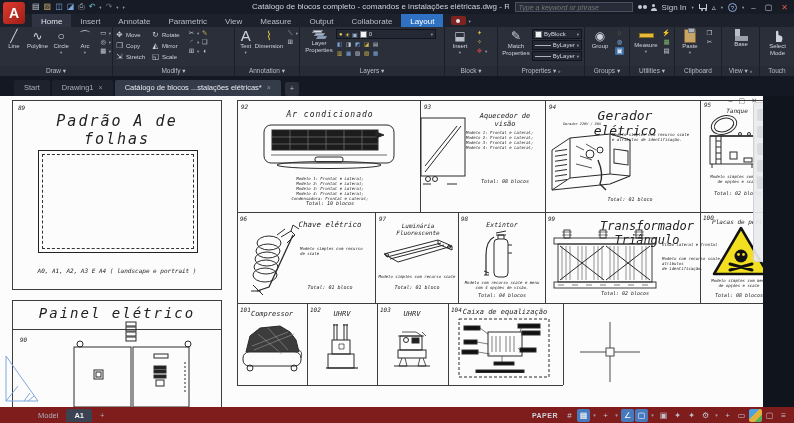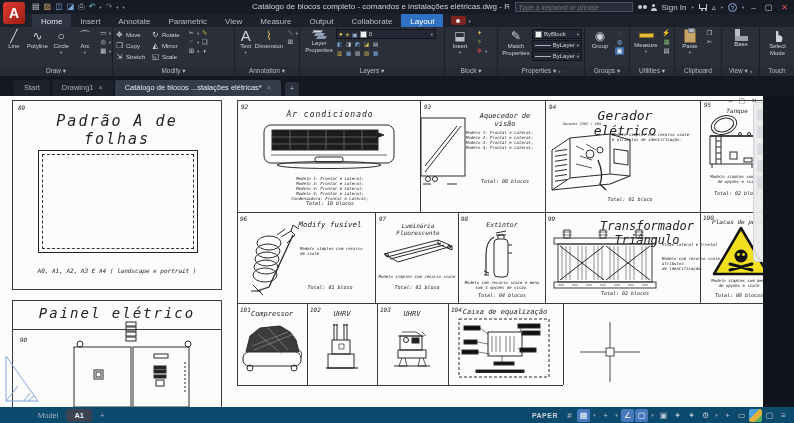--- a/index.html
+++ b/index.html
@@ -77,21 +77,21 @@
   .dtitle{position:absolute;font-style:italic;font-family:"DejaVu Sans Mono",monospace;color:#222;text-align:center}
   .ddesc{position:absolute;font:italic 4px "DejaVu Sans Mono",monospace;color:#222;text-align:center;line-height:5px}
   .dtotal{position:absolute;font:italic 5px "DejaVu Sans Mono",monospace;color:#222;text-align:center}
   .cellbox{position:absolute;border:1px solid #3d3d3d}
   .navbar{position:absolute;left:753px;top:6px;width:20px;height:160px;background:rgba(233,234,236,.92);
           border:1px solid #cfd1d4;border-radius:3px;display:flex;flex-direction:column;align-items:center;gap:5px;padding-top:6px}
   .navbar i{width:12px;height:12px;background:#d9dbde;border-radius:2px}
   .wctl{position:absolute;right:6px;top:1px;display:flex;gap:6px;color:#5c6068;font-size:7px}
 
   
-  .statusbar{position:absolute;left:0;top:407px;width:794px;height:16px;background:#0c4a6e;display:flex;align-items:center;font-size:7.5px;color:#aab0ba}
+  .statusbar{position:absolute;left:0;top:407px;width:794px;height:16px;background:#7f1d1d;display:flex;align-items:center;font-size:7.5px;color:#aab0ba}
   .ltab{height:13px;line-height:13px;padding:0 8px;border-radius:3px 3px 0 0;margin-top:1px}
   .ltab.active{background:#3b4252;color:#eef1f5;font-weight:bold}
   .sb-right{margin-left:auto;display:flex;align-items:center;gap:1px;padding-right:4px}
   .paper{font-size:7px;font-weight:bold;color:#cfd4db;margin-right:4px;letter-spacing:.5px}
   .sic{width:13px;height:13px;text-align:center;line-height:13px;font-size:8px;color:#c0c6cf;border-radius:2px}
   .sic.on{background:#4779bd;color:#fff}
   .sic.tiny{width:7px;font-size:5px;color:#98a0ab}
   .perf{width:13px;height:13px;border-radius:2px;background:linear-gradient(135deg,#4aa3e0 0 40%,#e0b13c 40% 70%,#58b05a 70%)}
   svg{position:absolute;overflow:visible}
 </style>
@@ -595,21 +595,21 @@
           <circle cx="43" cy="20" r="1.5"></circle>
       </g>
     </svg>
     <div class="ddesc" style="left:702px;top:78px;width:72px">
       <div>Modelo simples com menu</div>
         <div>de opções e scale</div>
     </div>
     <div class="dtotal" style="left:702px;top:94px;width:72px">Total: 02 blocos</div>
 
     <div class="dnum" style="left:240px;top:119px">96</div>
-    <div class="dtitle" style="left:290px;top:124px;width:80px;font-size:7.5px">Modify fusível</div>
+    <div class="dtitle" style="left:290px;top:124px;width:80px;font-size:7.5px">Chave elétrico</div>
     <svg style="left:247px;top:125px" width="62" height="78" viewBox="0 0 62 78">
       <g stroke="#2b2b2b" fill="none" stroke-width="1">
         <ellipse cx="22" cy="22" rx="12" ry="7"></ellipse>
           <ellipse cx="21" cy="30" rx="12" ry="7"></ellipse>
         <ellipse cx="20" cy="38" rx="12" ry="7"></ellipse>
           <ellipse cx="19" cy="46" rx="12" ry="7"></ellipse>
         <ellipse cx="18" cy="54" rx="12" ry="7"></ellipse>
         <path d="M34 16 L44 10 L48 14 L40 22"></path>
         <path d="M44 10 L46 4 L52 8"></path>
         <path d="M46 14 L22 66 L10 70" stroke-width="1.3"></path>

